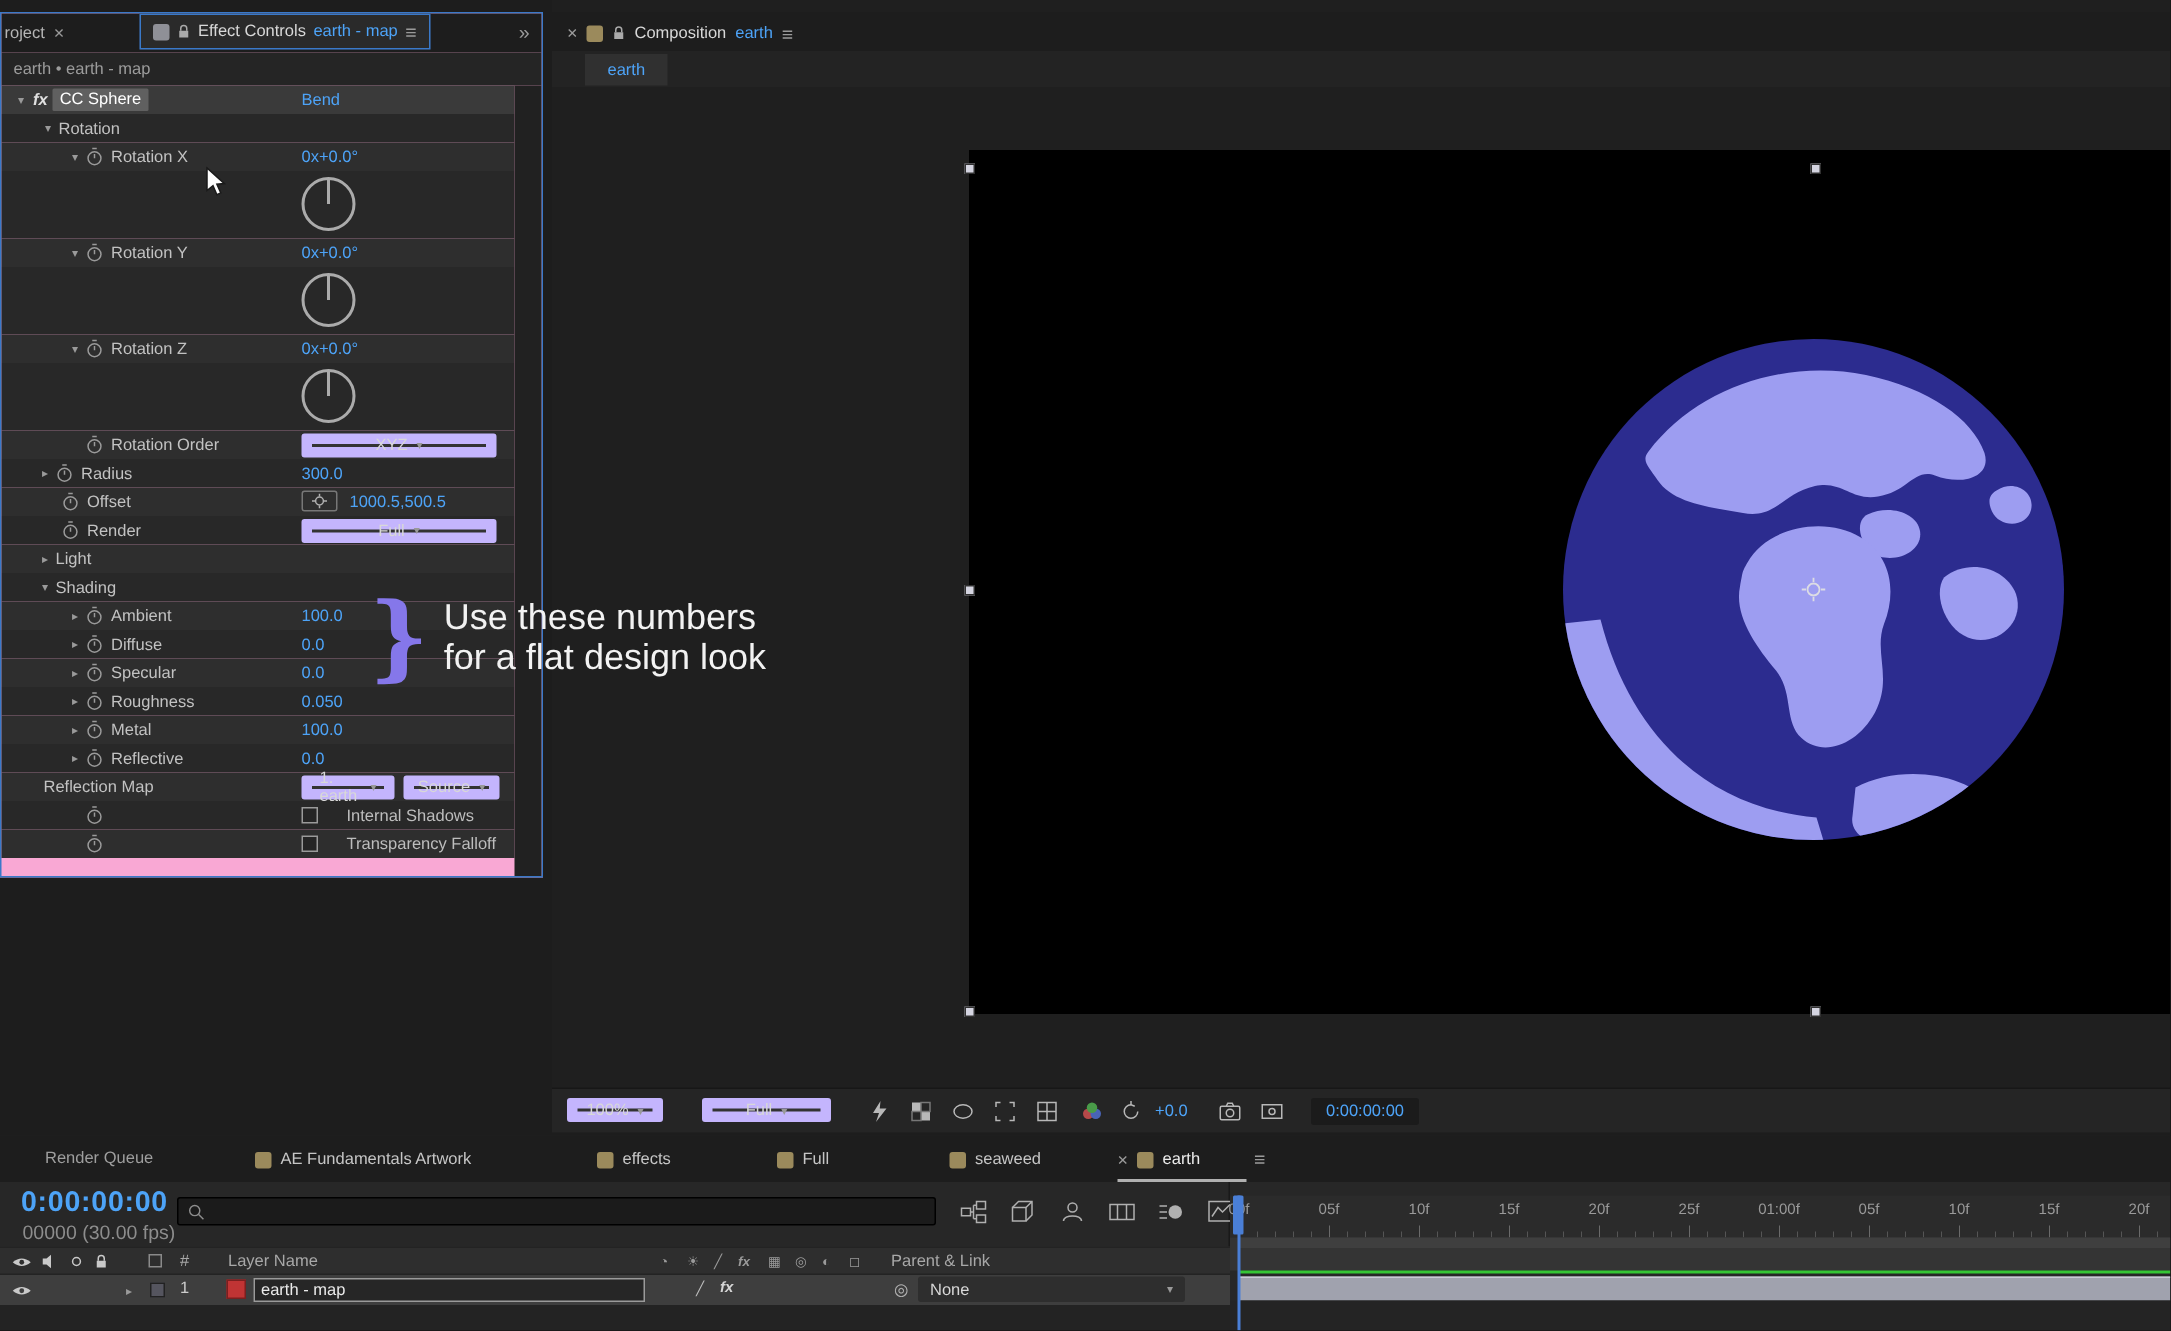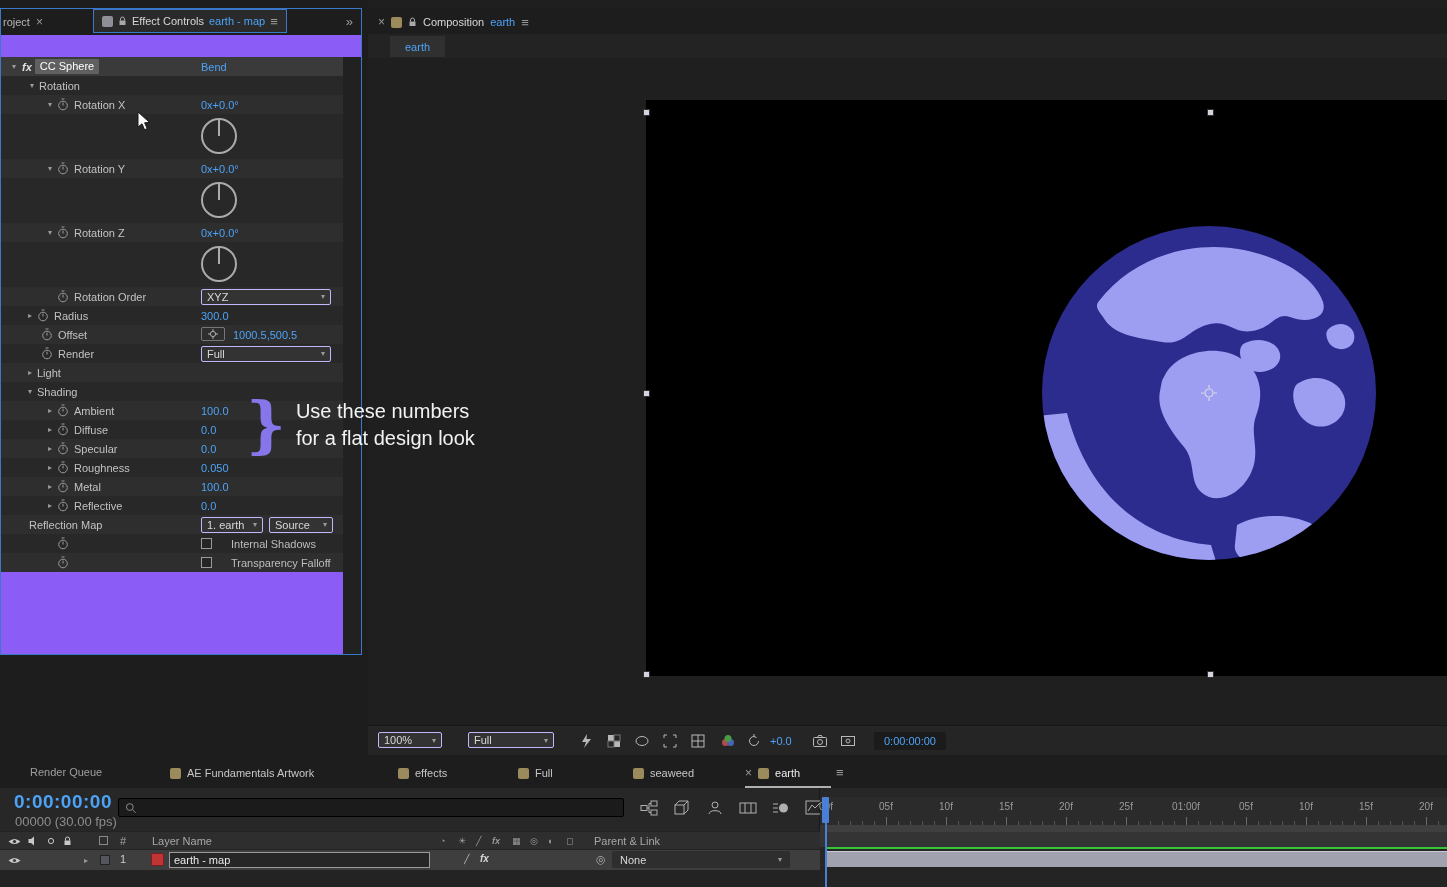--- a/index.html
+++ b/index.html
@@ -12,53 +12,56 @@
   .tab{display:flex;align-items:center;gap:6px;height:22px}
   .ectab{display:flex;align-items:center;gap:5px;height:24px;padding:0 8px;background:#2a2a2a;border:1px solid #3a79c9}
   .chip{background:#606060;color:#fff;padding:0 5px;height:15px;line-height:15px;border-radius:1px;margin-left:2px}
   .fxit{font-style:italic;font-weight:bold;color:#e0e0e0;margin:0 1px;font-size:11px}
   .er{position:relative;display:flex;align-items:center;height:19px}
   .ra{background:#282828}.rb{background:#2e2e2e}.rh{background:#3a3a3a}
   .tri{font-size:8px;color:#9a9a9a;width:14px;display:inline-block;text-align:center;flex:none}
   .lbl{color:#c2c2c2;white-space:nowrap}
   .val{position:absolute;left:200px;color:#4da3f7;white-space:nowrap}
   .sw{margin-right:5px;flex:none}
-  .dd{position:absolute;left:200px;display:flex;align-items:center;justify-content:space-between;height:16px;background:#333;border:1px solid #c4b5fd;border-radius:2px;color:#d8d8d8;padding:0 5px}
+  .dd{position:absolute;left:200px;display:flex;align-items:center;justify-content:center;height:16px;background:#333;border:7px solid #c4b5fd;border-radius:2px;color:#d8d8d8;padding:0 5px}
   .ca{color:#999;font-size:8px;margin-left:6px}
   .dial{position:absolute;left:200px;top:4px;width:36px;height:36px;border:2px solid #ababab;border-radius:50%}
   .dial::after{content:"";position:absolute;left:50%;top:0;width:2px;height:16px;background:#ababab;transform:translateX(-1px)}
   .cbx{position:absolute;left:200px;width:11px;height:11px;border:1px solid #9a9a9a;background:#252525}
   .cbl{position:absolute;left:230px;color:#bdbdbd}
   .hglyph{font-size:9px;color:#9a9a9a;position:absolute;top:4px}
   .rlabel{position:absolute;top:4px;width:40px;text-align:center;font-size:10px;color:#9a9a9a}
   .ticon{display:inline-block;margin-right:12px}
   input{background:transparent;border:none;outline:none;color:#ccc;font-size:11px;width:100%}
 </style>
 </head>
 <body>
 
 <div id="app">
 
-  <div class="p" style="left:0;top:8px;width:362px;height:647px;border:1px solid #3a79c9;background:#8b5cf6">
+  <div class="p" style="left:0;top:8px;width:362px;height:577px;border:1px solid #3a79c9;background:#f9a8d4">
     <div class="p" style="left:0;top:0;right:0;height:26px;background:#1d1d1d">
       <div class="p tab" style="left:2px;top:2px;width:86px">
         <span style="color:#b5b5b5">roject</span>
         <span class="x">×</span>
       </div>
       <div class="p ectab" style="left:92px;top:0">
         <span class="sq" style="background:#8f9097"></span>
         <svg width="9" height="10" viewBox="0 0 9 10">
             <path d="M2.5,4.5 V3 a2,2 0 0 1 4,0 V4.5" fill="none" stroke="#aaa"></path>
             <rect x="1.5" y="4.5" width="6" height="4.5" fill="#aaa"></rect>
           </svg>
         <span style="color:#d8d8d8">Effect Controls</span>
         <span class="blue">earth - map</span>
         <span class="x" style="font-size:13px">≡</span>
       </div>
       <span class="p" style="right:8px;top:5px;color:#9a9a9a;font-size:13px">»</span>
+    </div>
+    <div class="p" style="left:0;top:26px;right:0;height:22px;background:#252525;line-height:22px;padding-left:8px;color:#9c9c9c">
+      <span>earth • earth - map</span>
     </div>
 
     <div class="p" style="left:0;top:48px;width:342px">
 
       <div class="er rh" style="padding-left:6px">
         <span class="tri">▾</span>
         <span class="fxit">fx</span>
         <span class="chip">CC Sphere</span>
         <span class="val">Bend</span>
       </div>
@@ -360,21 +363,21 @@
           <circle cx="8" cy="8" r="2" fill="none" stroke="#b8b8b8"></circle>
         </svg>
       <div class="p" style="left:506px;top:6px;width:72px;height:18px;background:#1b1b1b;border-radius:2px;display:flex;align-items:center;justify-content:center">
         <span class="blue">0:00:00:00</span>
       </div>
     </div>
   </div>
 
   <div class="p" style="left:246px;top:396px;display:flex;align-items:center;gap:10px;z-index:6">
     <span style="font-family:'DejaVu Serif',serif;font-size:62px;line-height:58px;color:#8577ea;font-weight:bold">}</span>
-    <div style="font-size:20px;color:#f2f2f2;line-height:27px;white-space:nowrap">
+    <div style="font-size:24px;color:#f2f2f2;line-height:27px;white-space:nowrap">
       <div>Use these numbers</div>
       <div>for a flat design look</div>
     </div>
   </div>
 
   <div class="p" style="left:0;top:757px;width:1447px;height:130px;background:#272727">
 
     <div class="p" style="left:0;top:0;right:0;height:31px;background:#1d1d1d">
       <span class="p" style="left:30px;top:9px;color:#9e9e9e">Render Queue</span>
       <div class="p tab" style="left:170px;top:5px">

